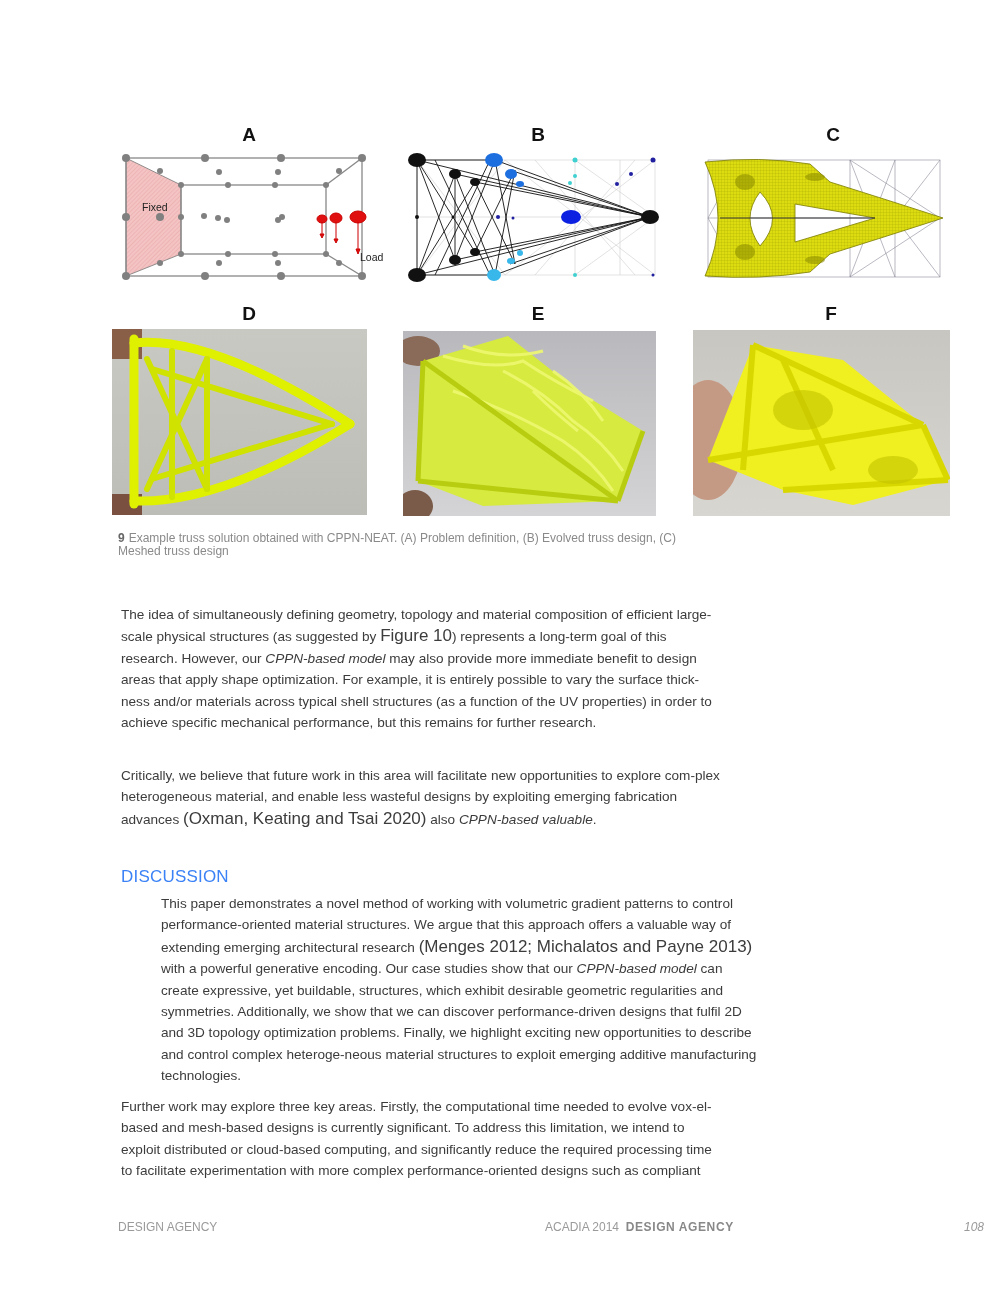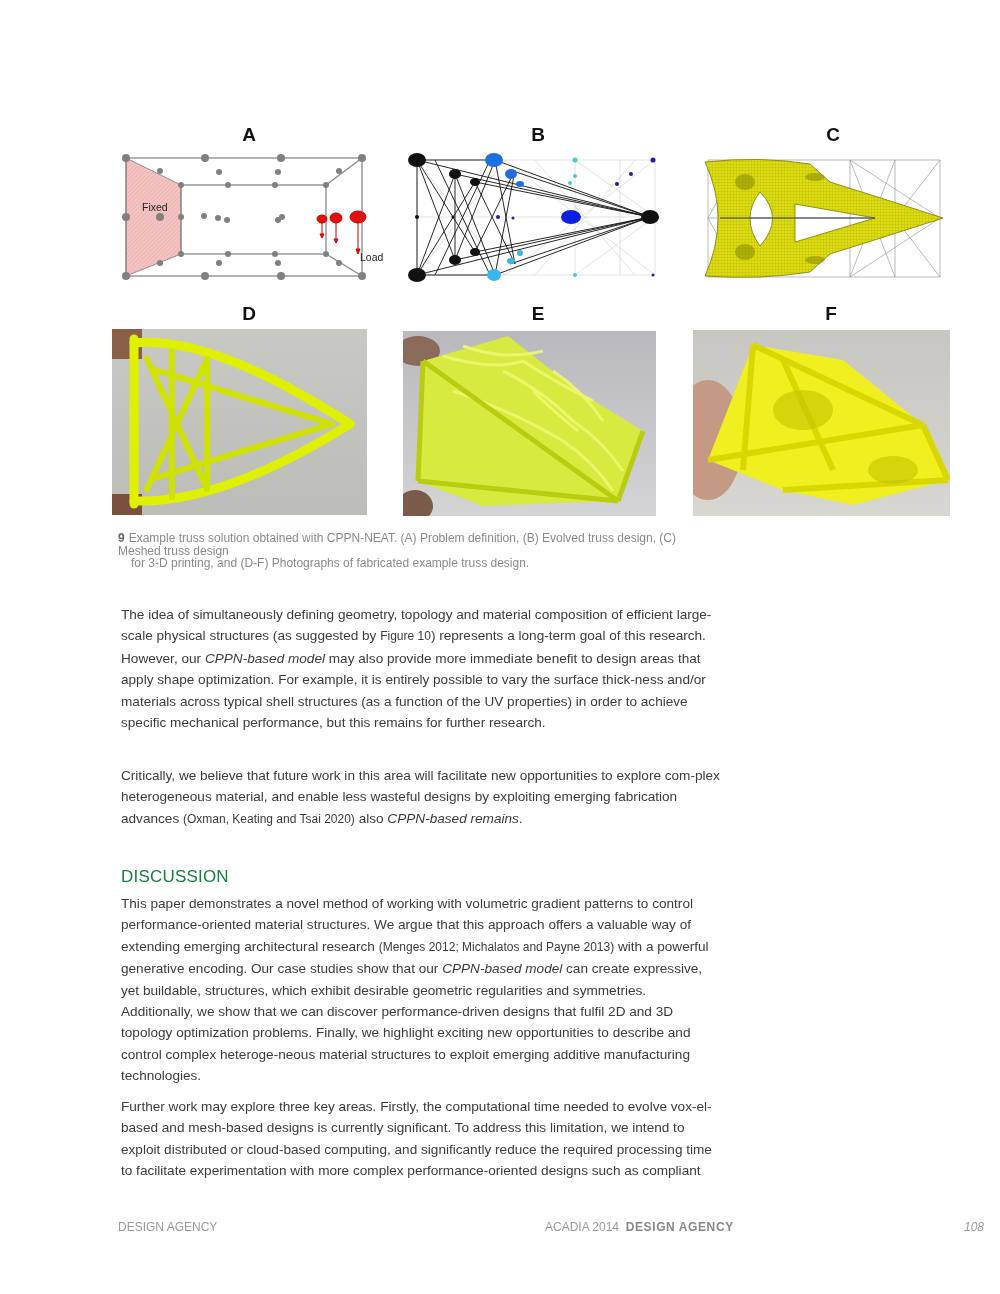--- a/index.html
+++ b/index.html
@@ -6,23 +6,23 @@
   body { width:1000px; height:1294px; position:relative; overflow:hidden;
          font-family:"Liberation Sans", sans-serif; color:#3a3a3a; }
   .panel-label { position:absolute; font-family:"Liberation Sans", sans-serif; font-weight:bold;
                  font-size:19px; color:#111; text-align:center; width:40px; }
   .fig { position:absolute;text-decoration:underline; }
   .photo { position:absolute; overflow:hidden; }
   .caption { position:absolute; left:118px; top:532px; width:600px; font-size:12px; line-height:12.5px; color:#8a8a8a; }
   .caption .num { font-weight:bold; color:#666; margin-right:4px; }
   .caption .line2 { padding-left:13px; display:block; }
   .para { position:absolute; left:121px; width:600px; font-size:13.6px; line-height:21.4px; color:#3c3c3c; }
-  .para .cite { font-size:12px; }
+  .para .cite { font-size:17px; }
   .para i { font-style:italic; }
-  .heading { position:absolute; left:121px; top:867px; font-size:17px; color:#15803d; letter-spacing:0.2px; }
+  .heading { position:absolute; left:121px; top:867px; font-size:17px; color:#3b82f6; letter-spacing:0.2px; }
   .footer { position:absolute; top:1220px; font-size:12px; color:#9a9a9a; }
   .footer b { font-weight:bold; color:#888; letter-spacing:0.6px; }
 </style>
 </head>
 <body>
 
 <div class="panel-label" style="left:229px;top:124px;">A</div>
 <div class="panel-label" style="left:518px;top:124px;">B</div>
 <div class="panel-label" style="left:813px;top:124px;">C</div>
 <div class="panel-label" style="left:229px;top:303px;">D</div>
@@ -267,34 +267,33 @@
     </g>
     <g fill="#c4c400" opacity="0.6">
       <ellipse cx="110" cy="80" rx="30" ry="20"></ellipse>
         <ellipse cx="200" cy="140" rx="25" ry="14"></ellipse>
     </g>
   </svg>
 </div>
 
 <div class="caption">
   <span class="num">9</span><span>Example truss solution obtained with CPPN-NEAT. (A) Problem definition, (B) Evolved truss design, (C) Meshed truss design</span>
-  <span class="line2">for 3-D printing, and (D-F) Photographs of fabricated example truss design.</span>
 </div>
 
 <div class="para" style="top:604px;">
   <span>The idea of simultaneously defining geometry, topology and material composition of efficient large-scale physical structures (as suggested by </span><span class="cite">Figure 10</span><span>) represents a long-term goal of this research. However, our </span><i>CPPN-based model</i><span> may also provide more immediate benefit to design areas that apply shape optimization. For example, it is entirely possible to vary the surface thick-ness and/or materials across typical shell structures (as a function of the UV properties) in order to achieve specific mechanical performance, but this remains for further research.</span>
 </div>
 
 <div class="para" style="top:765px;">
-  <span>Critically, we believe that future work in this area will facilitate new opportunities to explore com-plex heterogeneous material, and enable less wasteful designs by exploiting emerging fabrication advances </span><span class="cite">(Oxman, Keating and Tsai 2020)</span><span> also </span><i>CPPN-based remains</i><span>.</span>
+  <span>Critically, we believe that future work in this area will facilitate new opportunities to explore com-plex heterogeneous material, and enable less wasteful designs by exploiting emerging fabrication advances </span><span class="cite">(Oxman, Keating and Tsai 2020)</span><span> also </span><i>CPPN-based valuable</i><span>.</span>
 </div>
 
 <div class="heading">DISCUSSION</div>
 
-<div class="para" style="top:893px;">
+<div class="para" style="top:893px;margin-left:40px;">
   <span>This paper demonstrates a novel method of working with volumetric gradient patterns to control performance-oriented material structures. We argue that this approach offers a valuable way of extending emerging architectural research </span><span class="cite">(Menges 2012; Michalatos and Payne 2013)</span><span> with a powerful generative encoding. Our case studies show that our </span><i>CPPN-based model</i><span> can create expressive, yet buildable, structures, which exhibit desirable geometric regularities and symmetries. Additionally, we show that we can discover performance-driven designs that fulfil 2D and 3D topology optimization problems. Finally, we highlight exciting new opportunities to describe and control complex heteroge-neous material structures to exploit emerging additive manufacturing technologies.</span>
 </div>
 
 <div class="para" style="top:1096px;">Further work may explore three key areas. Firstly, the computational time needed to evolve vox-el-based and mesh-based designs is currently significant. To address this limitation, we intend to exploit distributed or cloud-based computing, and significantly reduce the required processing time to facilitate experimentation with more complex performance-oriented designs such as compliant</div>
 
 <div class="footer" style="left:118px;">DESIGN AGENCY</div>
 <div class="footer" style="left:545px;text-align:center;">
   <span>ACADIA 2014</span>&nbsp;
   <b>DESIGN AGENCY</b>
 </div>

